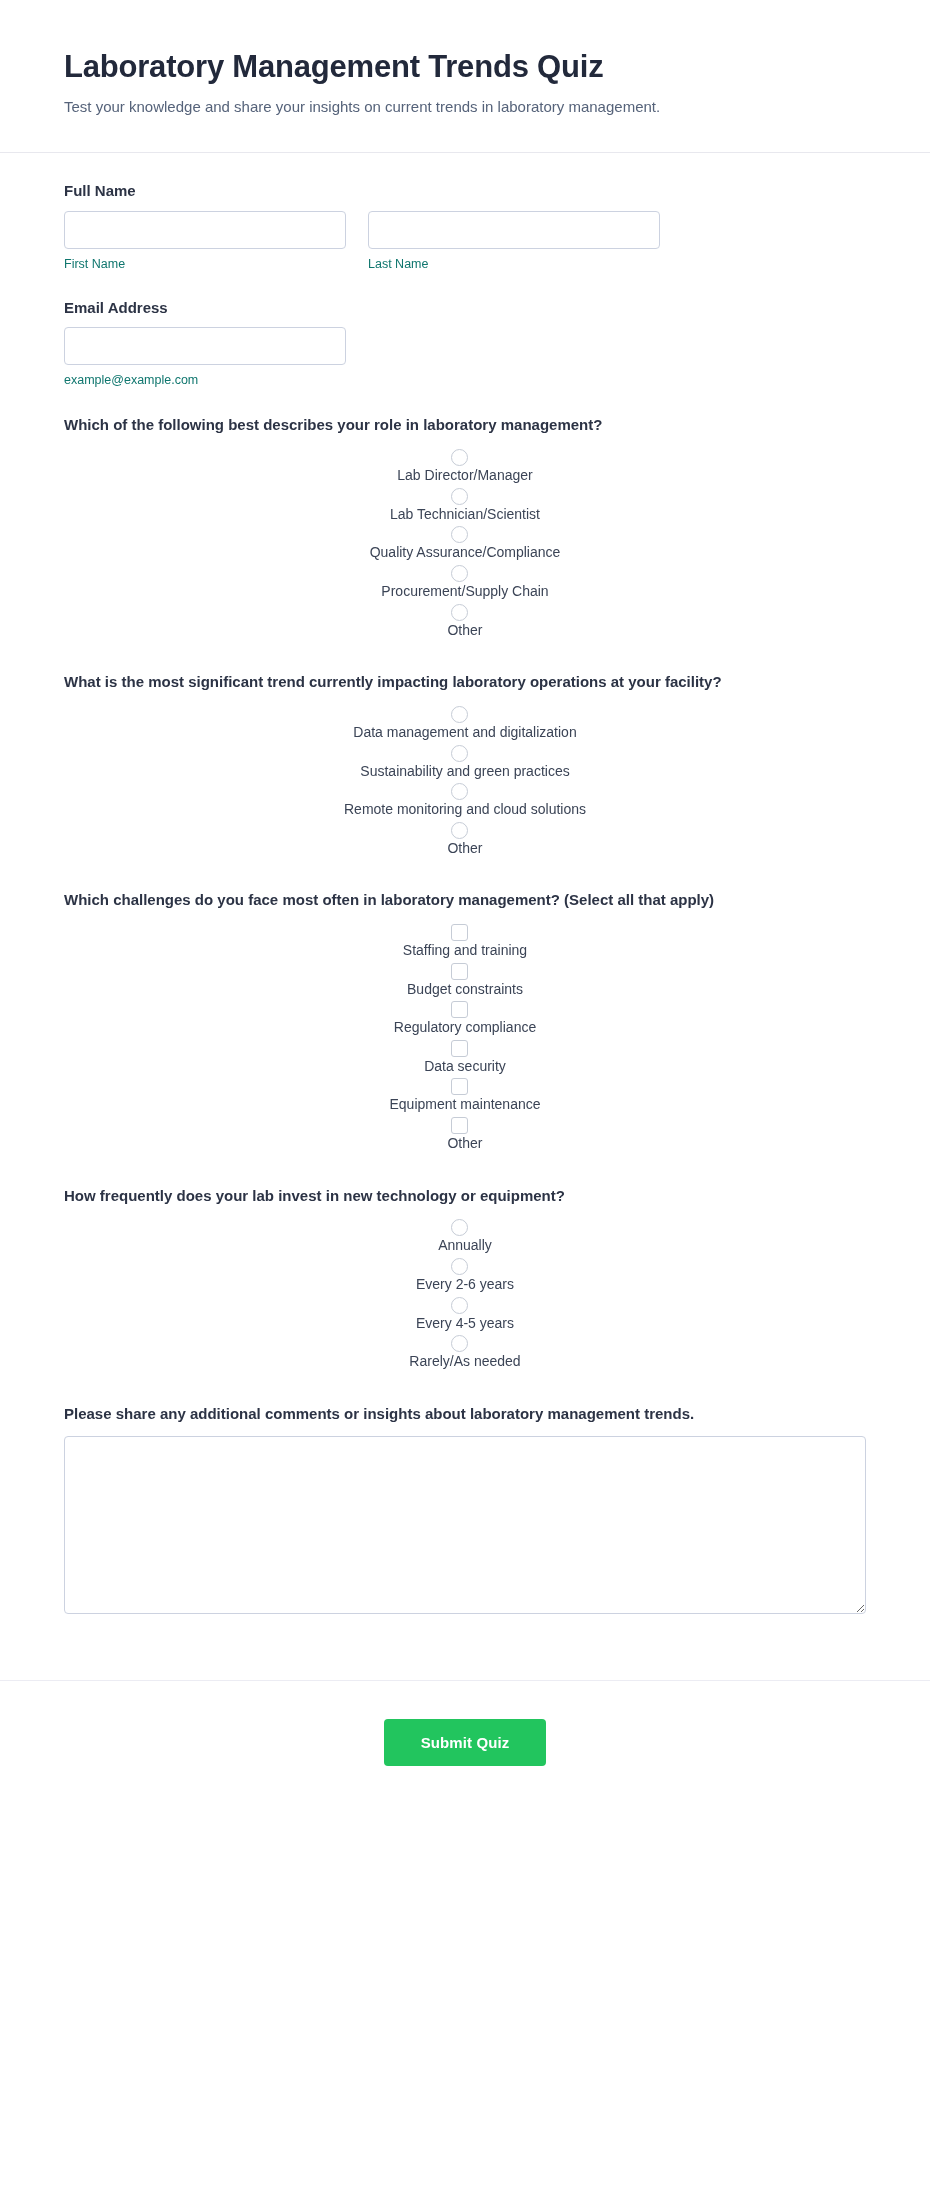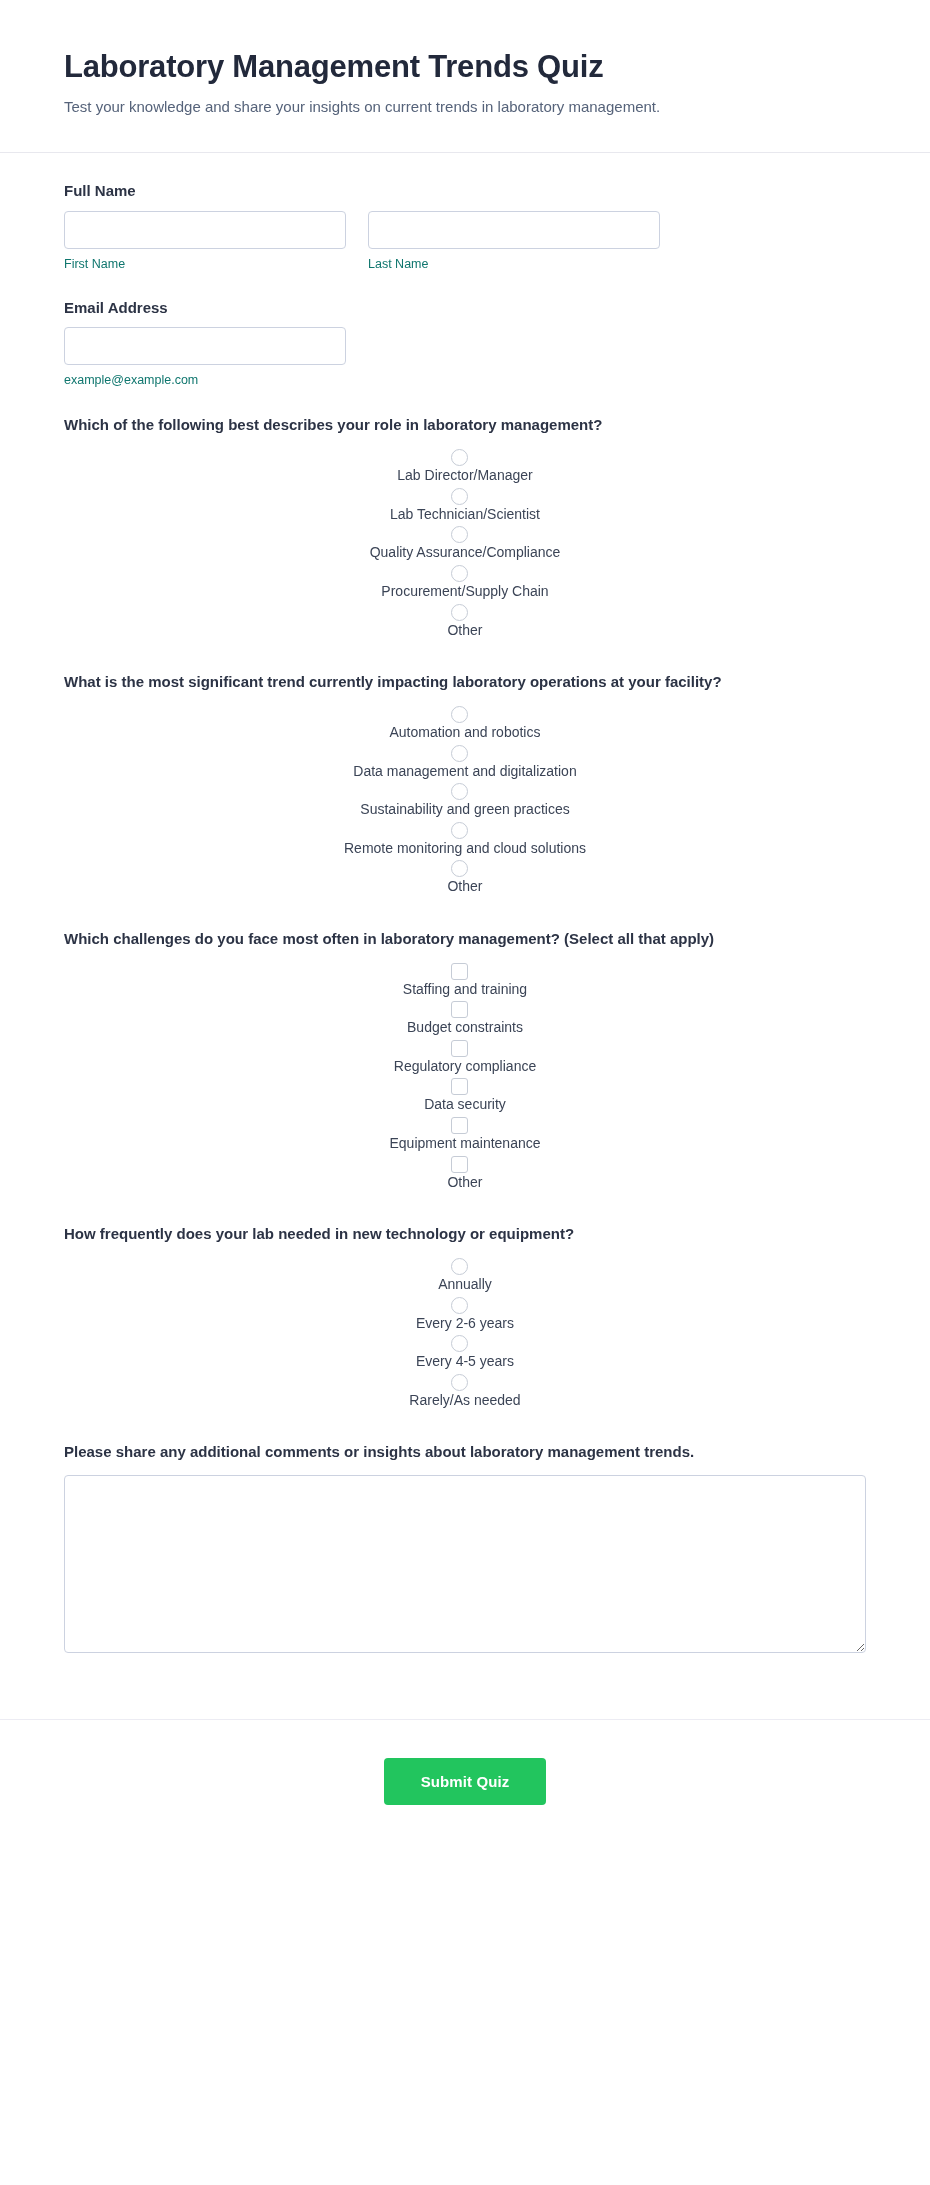--- a/index.html
+++ b/index.html
@@ -229,24 +229,20 @@
           <span class="option-text">Other</span>
         </div>
       </div>
     </div>
 
     <div class="qgroup">
       <span class="question-label">What is the most significant trend currently impacting laboratory operations at your facility?</span>
       <div class="option-list">
         <div class="option-row">
           <span class="radio-mark"></span>
-          <span class="option-text">Automation and robotics</span>
-        </div>
-        <div class="option-row">
-          <span class="radio-mark"></span>
           <span class="option-text">Data management and digitalization</span>
         </div>
         <div class="option-row">
           <span class="radio-mark"></span>
           <span class="option-text">Sustainability and green practices</span>
         </div>
         <div class="option-row">
           <span class="radio-mark"></span>
           <span class="option-text">Remote monitoring and cloud solutions</span>
         </div>
@@ -281,21 +277,21 @@
           <span class="option-text">Equipment maintenance</span>
         </div>
         <div class="option-row">
           <span class="check-mark"></span>
           <span class="option-text">Other</span>
         </div>
       </div>
     </div>
 
     <div class="qgroup">
-      <span class="question-label">How frequently does your lab needed in new technology or equipment?</span>
+      <span class="question-label">How frequently does your lab invest in new technology or equipment?</span>
       <div class="option-list">
         <div class="option-row">
           <span class="radio-mark"></span>
           <span class="option-text">Annually</span>
         </div>
         <div class="option-row">
           <span class="radio-mark"></span>
           <span class="option-text">Every 2-6 years</span>
         </div>
         <div class="option-row">

